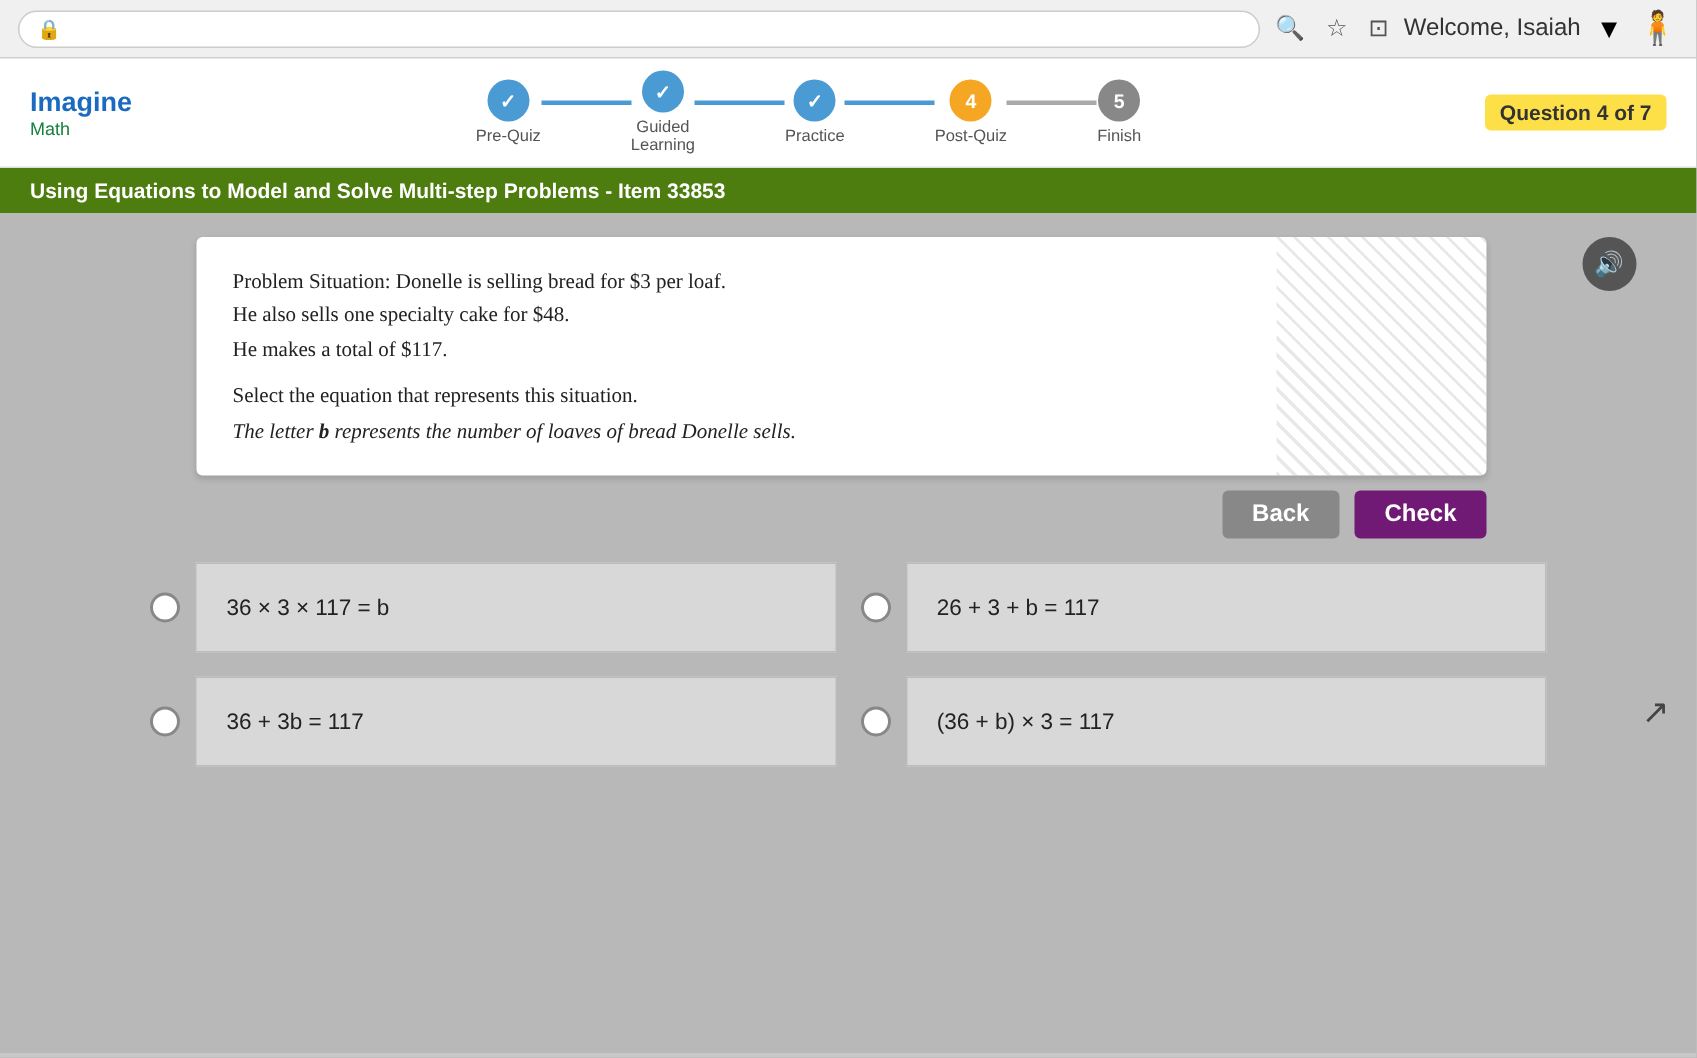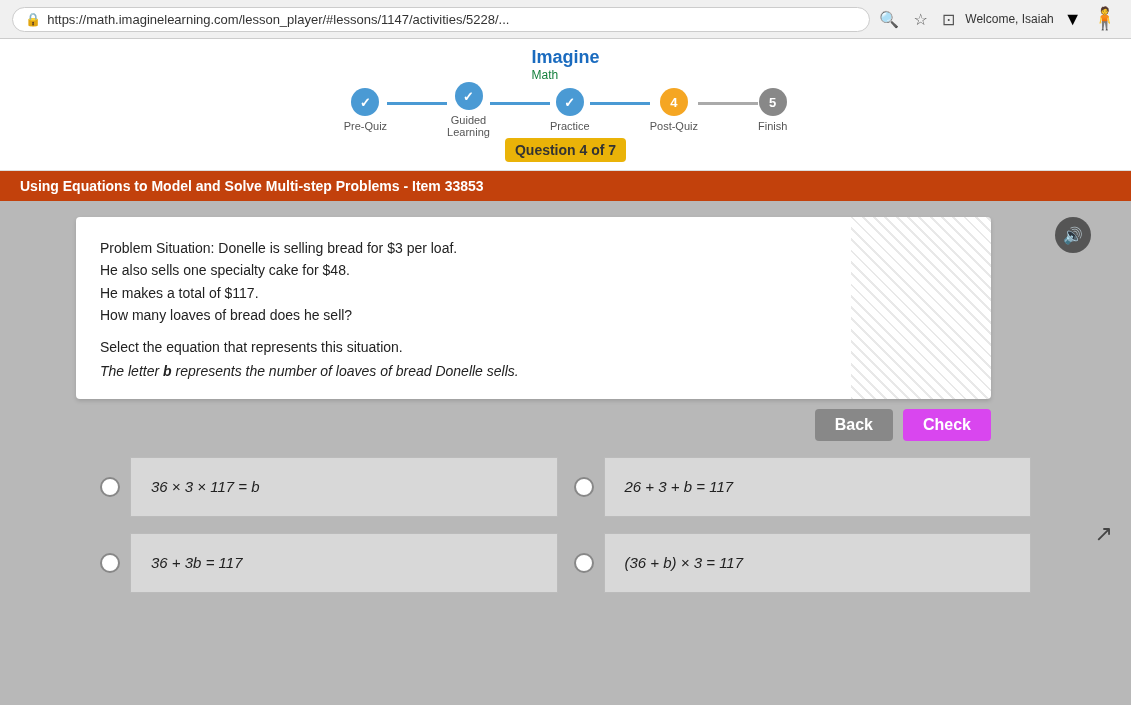--- a/index.html
+++ b/index.html
@@ -39,33 +39,32 @@
       color: #333;
     }
     .browser-icons {
       display: flex;
       align-items: center;
       gap: 14px;
       color: #555;
       font-size: 16px;
     }
     .welcome-text {
-      font-size: 12px;
+      font-size: 16px;
       color: #333;
     }
 
     
     .app-header {
       background: white;
       padding: 8px 20px;
       display: flex;
       align-items: center;
       justify-content: space-between;
       border-bottom: 1px solid #ddd;
-      flex-direction: column;
     }
     .logo-area {
       display: flex;
       flex-direction: column;
     }
     .logo-imagine {
       font-size: 18px;
       font-weight: bold;
       color: #1a6bbf;
     }
@@ -125,28 +124,28 @@
       margin-top: -14px;
       z-index: 1;
     }
     .step-connector.gray {
       background: #aaa;
     }
     .question-count {
       font-size: 14px;
       font-weight: bold;
       color: #333;
-      background: #eab308;
+      background: #fde047;
       padding: 4px 10px;
       border-radius: 4px;
     }
 
     
     .lesson-title-bar {
-      background: #c2410c;
+      background: #4d7c0f;
       color: white;
       padding: 7px 20px;
       font-size: 14px;
       font-weight: bold;
       display: flex;
       justify-content: space-between;
       align-items: center;
     }
 
     
@@ -173,23 +172,24 @@
       justify-content: center;
       color: white;
       font-size: 16px;
     }
 
     
     .problem-card {
       background: white;
       border-radius: 4px;
       padding: 20px 24px;
-      margin: 0 120px 0 56px;
+      margin: 0 120px 0 111px;
       box-shadow: 0 2px 4px rgba(0,0,0,0.15);
       position: relative;
+      font-family: Liberation Serif, serif;
     }
     .problem-text {
       font-size: 14px;
       color: #222;
       line-height: 1.6;
       margin-bottom: 12px;
     }
     .problem-text strong {
       font-weight: normal;
     }
@@ -241,31 +241,30 @@
       border-radius: 4px;
       font-size: 16px;
       cursor: pointer;
       font-weight: bold;
     }
     .btn-back {
       background: #888;
       color: white;
     }
     .btn-check {
-      background: #d946ef;
+      background: #701a75;
       color: white;
     }
 
     
     .choices-grid {
       display: grid;
       grid-template-columns: 1fr 1fr;
       gap: 16px;
       margin: 16px 80px;
-      font-style: italic;
     }
     .choice-item {
       display: flex;
       align-items: center;
       gap: 10px;
     }
     .radio-btn {
       width: 20px;
       height: 20px;
       border-radius: 50%;
@@ -296,21 +295,20 @@
       color: #555;
       font-size: 18px;
     }
   </style>
 </head>
 <body>
 
 <div class="browser-bar">
   <div class="address-bar">
     <span class="lock-icon">🔒</span>
-    <span class="url-text">https://math.imaginelearning.com/lesson_player/#lessons/1147/activities/5228/...</span>
   </div>
   <div class="browser-icons">
     <span>🔍</span>
     <span>☆</span>
     <span>⊡</span>
   </div>
   <span class="welcome-text">Welcome, Isaiah</span>
   <span style="font-size:18px; cursor:pointer;">▼</span>
   <span style="font-size:22px; color:#555;">🧍</span>
 </div>
@@ -364,21 +362,20 @@
 
   <button class="sound-btn">🔊</button>
 
   <div class="problem-card">
     <div class="card-pattern"></div>
     <div class="problem-text">
       <strong>Problem Situation:</strong>
       <span> Donelle is selling bread for <strong class="money">$3</strong> per loaf.</span><br>
       <span>He also sells one specialty cake for <strong class="money">$48</strong>.</span><br>
       <span>He makes a total of <strong class="money">$117</strong>.</span><br>
-      <span>How many loaves of bread does he sell?</span>
     </div>
     <div class="select-instruction">Select the equation that represents this situation.</div>
     <div class="letter-note">
       The letter <span class="letter-b">b</span> represents the number of loaves of bread Donelle sells.
     </div>
   </div>
 
   <div class="nav-buttons">
     <button class="nav-btn btn-back">Back</button>
     <button class="nav-btn btn-check">Check</button>

